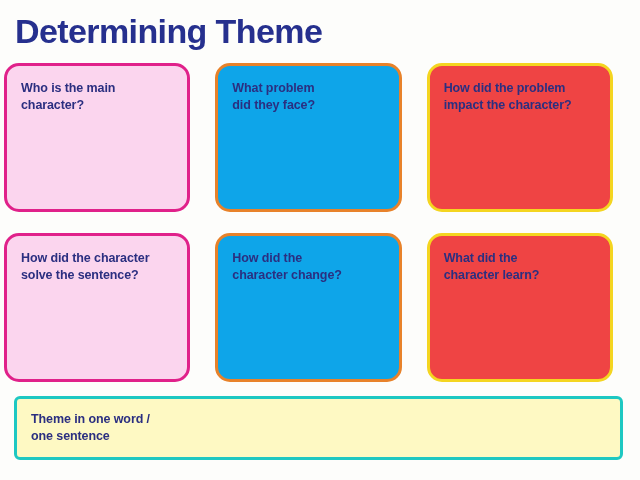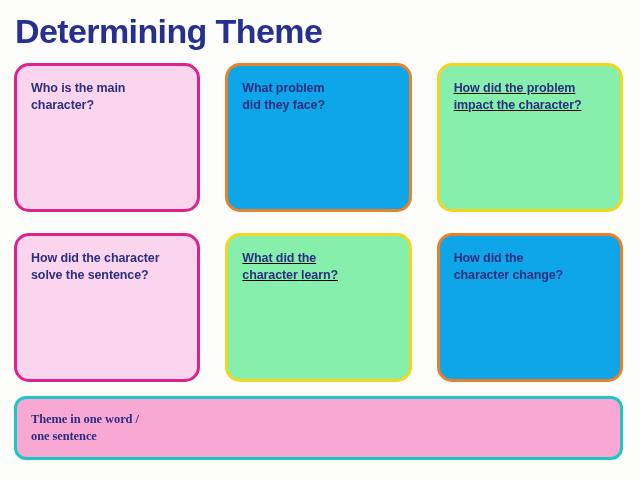--- a/index.html
+++ b/index.html
@@ -31,21 +31,21 @@
     line-height: 42px;
     font-weight: bold;
     letter-spacing: -0.6px;
     color: #26308e;
     white-space: nowrap;
   }
 
   
   #card-grid {
     position: absolute;
-    left: 14px;
+    left: 4px;
     top: 63px;
     width: 609px;
     display: grid;
     grid-template-columns: repeat(3, 1fr);
     grid-template-rows: 149px 149px;
     column-gap: 25px;
     row-gap: 21px;
   }
 
   .prompt-card {
@@ -62,35 +62,34 @@
     line-height: 16.5px;
     font-weight: bold;
     color: #2b2f80;
     letter-spacing: -0.1px;
     white-space: pre-line;
   }
 
   
   .card-pink   { background: #fbd5ee; border-color: #e0218a; }
   .card-orange { background: #0ea5e9; border-color: #e8822a; }
-  .card-yellow { background: #86efac; border-color: #f4d520; text-decoration: underline; }
+  .card-yellow { background: #ef4444; border-color: #f4d520; }
 
   
   #theme-bar {
     position: absolute;
     left: 14px;
     top: 396px;
     width: 609px;
     height: 64px;
     box-sizing: border-box;
-    background: #f9a8d4;
+    background: #fef9c3;
     border: 3px solid #1ec8c2;
-    border-radius: 12px;
+    border-radius: 6px;
     padding: 12px 14px;
-    font-family: Liberation Serif, serif;
   }
   #theme-bar .card-text {
     color: #2b2f80;
   }
 </style>
 </head>
 <body>
 
 <div id="worksheet">
 
@@ -111,28 +110,28 @@
     <div class="prompt-card card-yellow">
       <div class="card-text">How did the problem
 impact the character?</div>
     </div>
 
     <div class="prompt-card card-pink">
       <div class="card-text">How did the character
 solve the sentence?</div>
     </div>
 
+    <div class="prompt-card card-orange">
+      <div class="card-text">How did the
+character change?</div>
+    </div>
+
     <div class="prompt-card card-yellow">
       <div class="card-text">What did the
 character learn?</div>
-    </div>
-
-    <div class="prompt-card card-orange">
-      <div class="card-text">How did the
-character change?</div>
     </div>
 
   </div>
 
   <div id="theme-bar">
     <div class="card-text">Theme in one word /
 one sentence</div>
   </div>
 
 </div>

